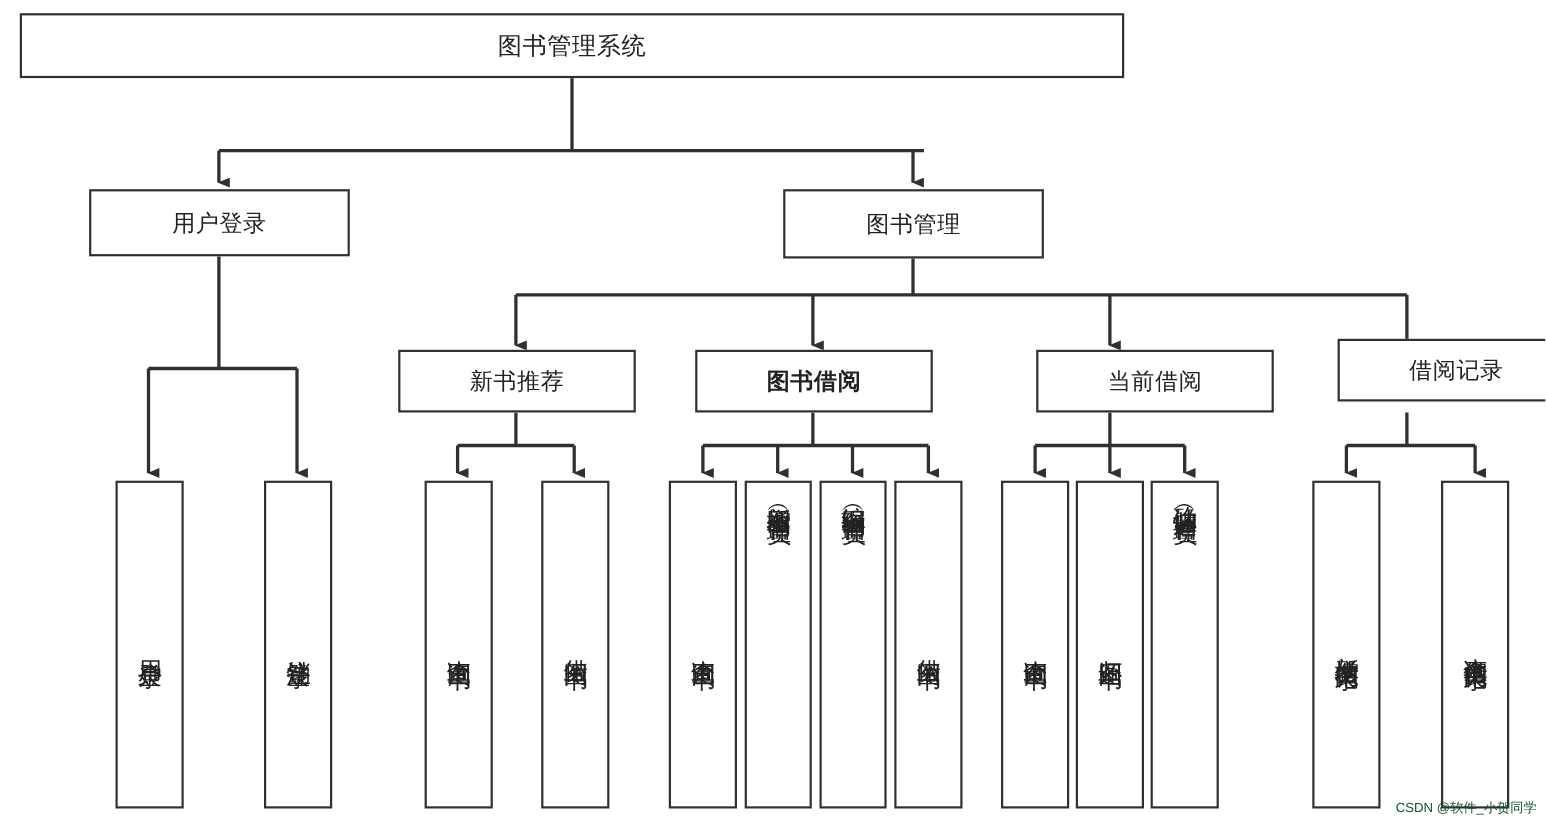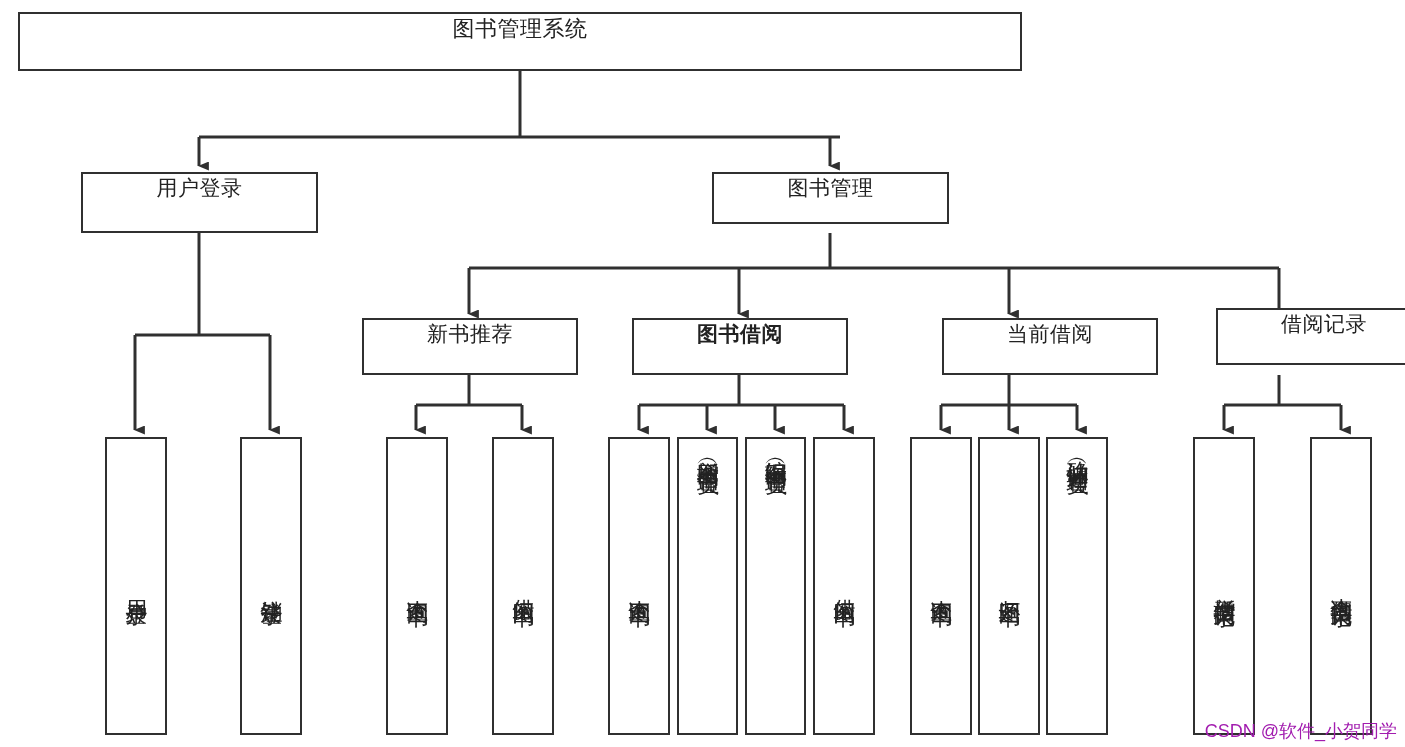--- a/index.html
+++ b/index.html
@@ -20,21 +20,21 @@
     left:0;top:0;
     width:1405px;height:747px;
     pointer-events:none;
   }
   .node{
     position:absolute;
     box-sizing:border-box;
     border:2px solid #303030;
     background:#ffffff;
     display:flex;
-    align-items:flex-start;
+    align-items:center;
     justify-content:center;
     color:#222222;
     z-index:2;
   }
   .node .lbl{
     white-space:nowrap;
     letter-spacing:0.5px;
   }
   
   .h-node .lbl{
@@ -57,22 +57,22 @@
     text-orientation:upright;
     font-size:22px;
     line-height:1.04;
     letter-spacing:2px;
     white-space:nowrap;
   }
   #watermark{
     position:absolute;
     right:8px;
     bottom:4px;
-    font-size:18px;
-    color:#a21caf;
+    font-size:12px;
+    color:#14532d;
     z-index:5;
     white-space:nowrap;
     font-family:"Liberation Sans","DejaVu Sans",sans-serif;
   }
 </style>
 </head>
 <body>
 
 <div id="canvas">
 
@@ -126,21 +126,21 @@
     </g>
   </svg>
 
   <div class="node h-node" id="n-root" style="left:18px;top:12px;width:1004px;height:59px;">
     <span class="lbl">图书管理系统</span>
   </div>
 
   <div class="node h-node" style="left:81px;top:172px;width:237px;height:61px;">
     <span class="lbl">用户登录</span>
   </div>
-  <div class="node h-node" style="left:712px;top:172px;width:237px;height:52px;">
+  <div class="node h-node" style="left:712px;top:172px;width:237px;height:63px;">
     <span class="lbl">图书管理</span>
   </div>
 
   <div class="node h-node" style="left:362px;top:318px;width:216px;height:57px;">
     <span class="lbl">新书推荐</span>
   </div>
   <div class="node h-node" style="left:632px;top:318px;width:216px;height:57px;font-weight:bold;">
     <span class="lbl">图书借阅</span>
   </div>
   <div class="node h-node" style="left:902px;top:318px;width:216px;height:57px;margin-left:40px;">

